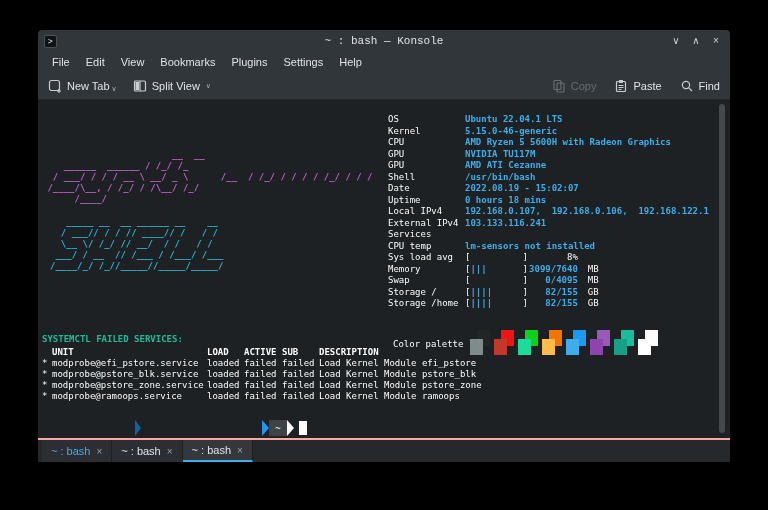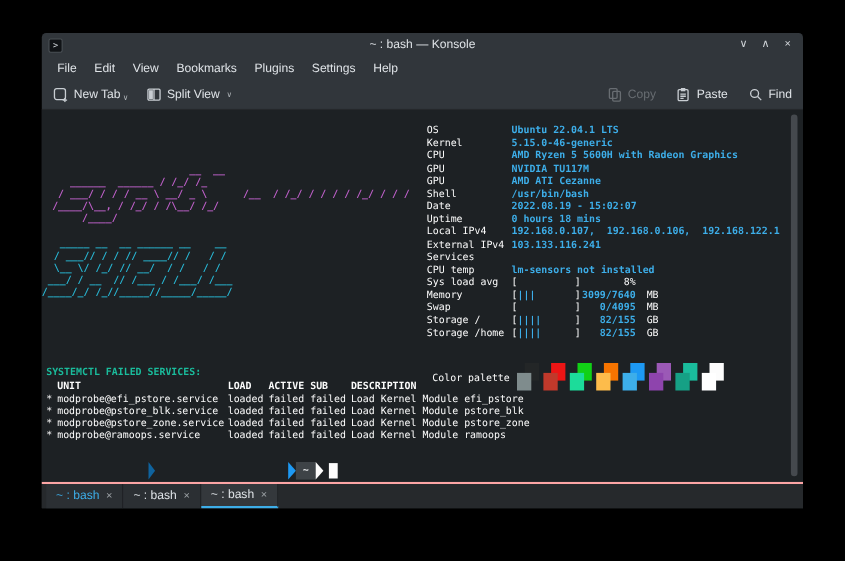--- a/index.html
+++ b/index.html
@@ -9,21 +9,21 @@
   .window { position:absolute; left:38px; top:30px; width:692px; height:432px;
             background:#31363b; border-radius:4px 4px 0 0;
             box-shadow:0 8px 30px rgba(0,0,0,.8); display:flex; flex-direction:column; }
 
   
   .titlebar { height:22px; position:relative; display:flex; align-items:center;
               padding:0 6px; color:#e8eaec; font-size:11px; }
   .app-icon { width:13px; height:13px; background:#101316; border:1px solid #4a5055;
               border-radius:2px; color:#cfd4d8; font-size:8px; line-height:11px;
               text-align:center; font-family:"DejaVu Sans Mono",monospace; }
-  .title-text { position:absolute; left:0; right:0; text-align:center; color:#dfe3e7; }
+  .title-text { position:absolute; left:0; right:0; text-align:center; color:#dfe3e7;font-family:Liberation Mono, monospace; }
   .win-controls { margin-left:auto; display:flex; gap:4px; z-index:2; }
   .win-btn { width:16px; height:16px; text-align:center; line-height:15px;
              font-size:10px; color:#cfd4d8; cursor:default; }
 
   
   .menubar { height:20px; display:flex; align-items:center; padding-left:6px;
              font-size:11px; color:#dfe3e7; }
   .menu-item { padding:2px 8px; }
 
   
@@ -37,21 +37,21 @@
   .caret { font-size:7px; color:#aeb3b7; margin-left:1px; }
   .caret.under { align-self:flex-end; margin-left:-3px; }
 
   
   .terminal { position:relative; flex:1; background:#1d2124; overflow:hidden;
               font-family:"DejaVu Sans Mono",monospace; font-size:9px; line-height:11px;
               color:#fcfcfc; }
   pre.art { position:absolute; font-weight:bold; white-space:pre;
             font-size:9px; line-height:11px; }
   .art-pink { left:4px; top:50px;  color:#c061cb; }
-  .art-blue { left:0; top:117px; color:#29b9d6; }
+  .art-blue { left:12px; top:117px; color:#29b9d6; }
 
   .info { position:absolute; left:350px; top:14px; }
   .irow { display:flex; height:11.5px; white-space:pre; }
   .ilabel { width:77px; flex:none; color:#fcfcfc; }
   .ival { color:#3daee9; font-weight:bold; }
   .br { color:#fcfcfc; }
   .pipes { width:52px; flex:none; color:#3daee9; font-weight:bold; overflow:hidden; }
   .num { width:50px; flex:none; text-align:right; color:#3daee9; font-weight:bold; }
   .num.white { color:#fcfcfc; font-weight:normal; }
   .unit { margin-left:10px; color:#fcfcfc; }

